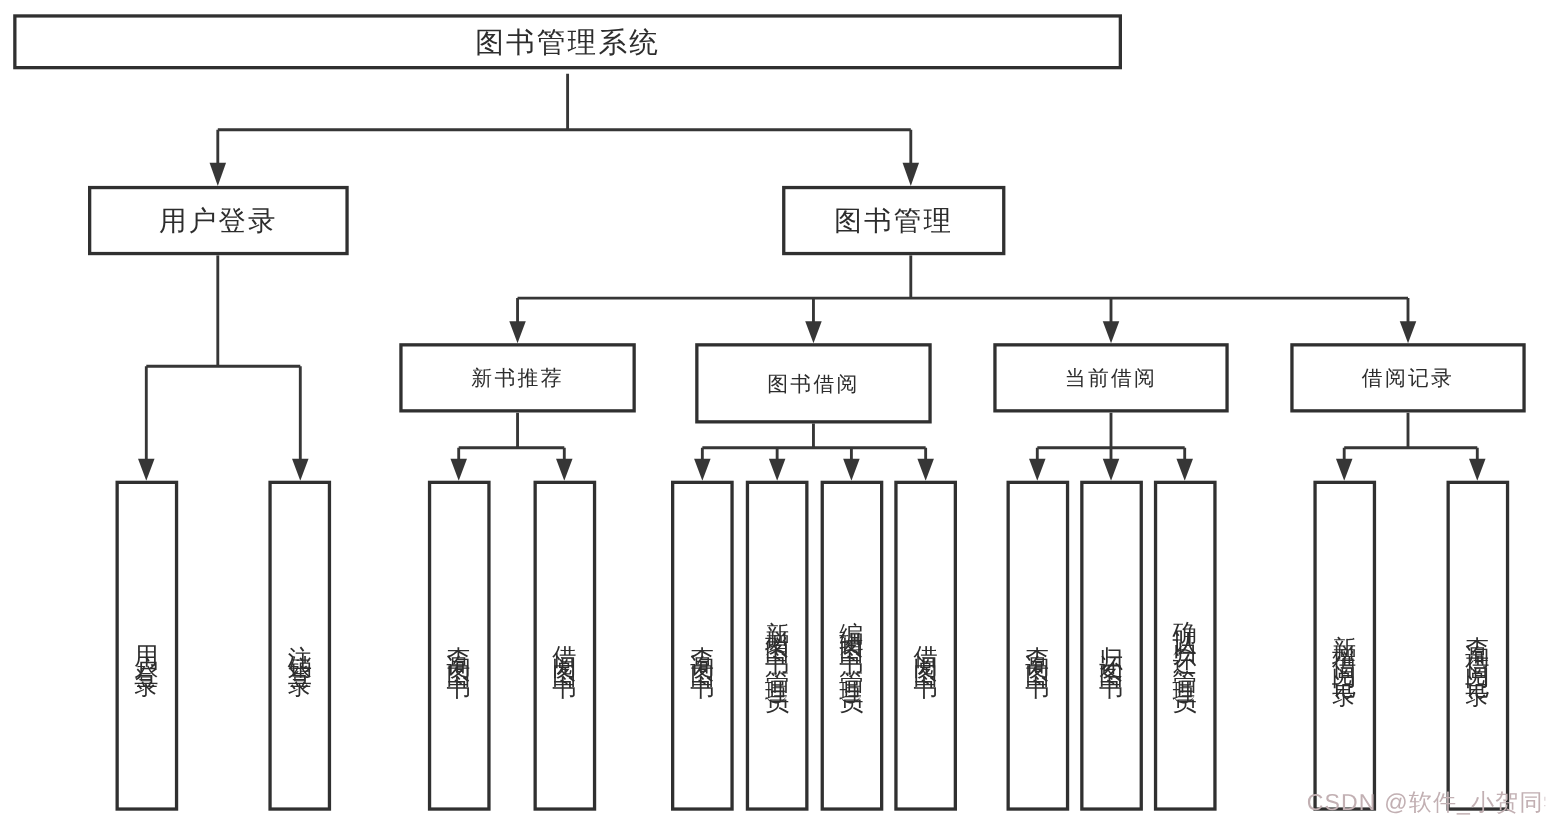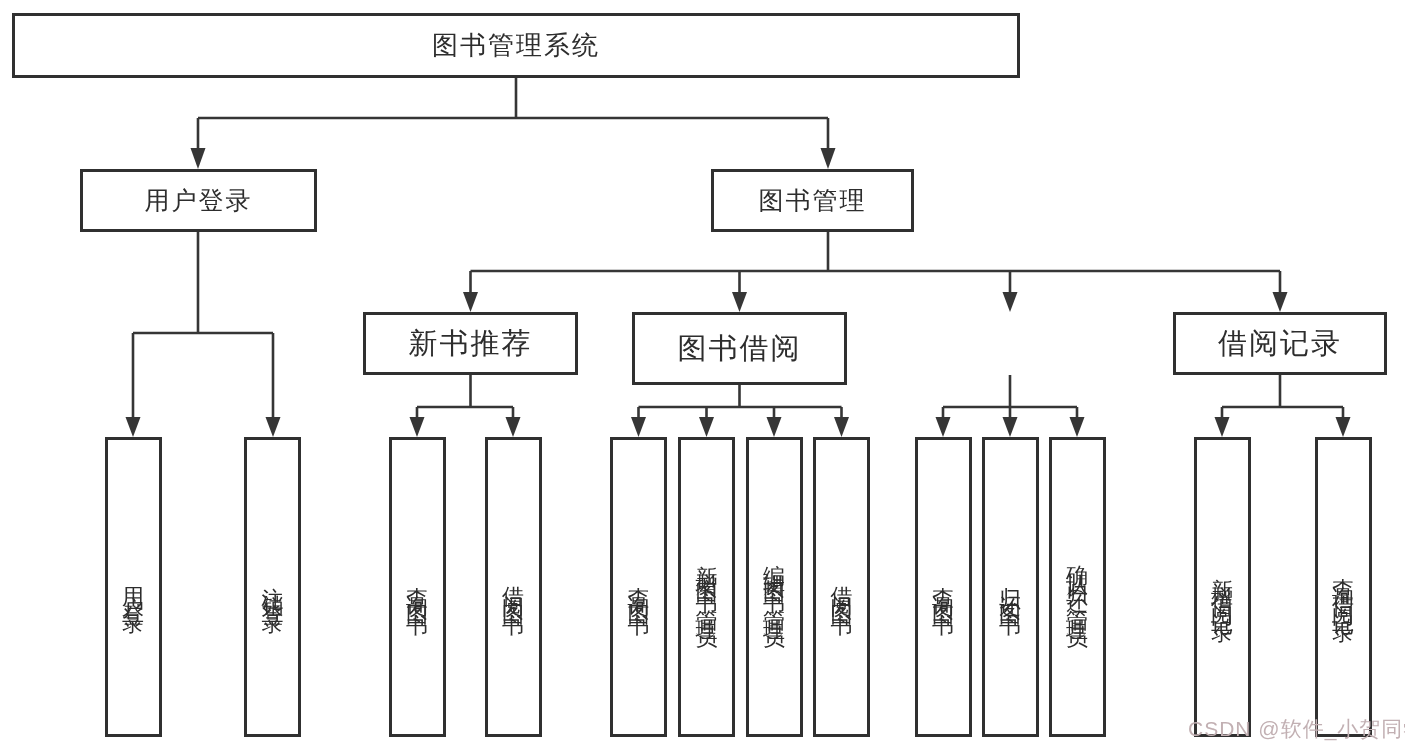--- a/index.html
+++ b/index.html
@@ -14,21 +14,21 @@
   .connectors path{stroke:#363636;stroke-width:2.6;fill:none;}
   .connectors polygon{fill:#363636;stroke:none;}
   .box{
     position:absolute;box-sizing:border-box;
     border:3px solid #303030;background:#ffffff;
     display:flex;align-items:center;justify-content:center;
     color:#2d2d2d;z-index:2;
   }
   .lvl1{font-size:26px;letter-spacing:2px;}
   .lvl2{font-size:25px;letter-spacing:2px;}
-  .lvl3{font-size:29px;letter-spacing:2px;text-align:right;}
+  .lvl3{font-size:19px;letter-spacing:2px;text-align:right;}
   .leaf .vlabel{
     writing-mode:vertical-rl;
     font-size:22px;line-height:1;
     letter-spacing:9px;
     color:#2d2d2d;
   }
   .hlabel{white-space:nowrap;}
   .watermark{
     position:absolute;left:1188px;top:715px;z-index:5;
     font-size:21px;color:#c2b0b3;letter-spacing:1px;white-space:nowrap;
@@ -68,36 +68,39 @@
     <path d="M1010 375 V407 M943 407 H1077 M943 407 V419 M1010 407 V419 M1077 407 V419"></path>
     <polygon points="935.5,417 950.5,417 943,437"></polygon>
     <polygon points="1002.5,417 1017.5,417 1010,437"></polygon>
     <polygon points="1069.5,417 1084.5,417 1077,437"></polygon>
 
     <path d="M1280 375 V407 M1222 407 H1343 M1222 407 V419 M1343 407 V419"></path>
     <polygon points="1214.5,417 1229.5,417 1222,437"></polygon>
     <polygon points="1335.5,417 1350.5,417 1343,437"></polygon>
   </svg>
 
-  <div class="box lvl1" style="left:12px;top:13px;width:1008px;height:65px;">
+  <div class="box lvl1" style="left:12px;top:13px;width:1008px;height:50px;">
     <span class="hlabel">图书管理系统</span>
   </div>
 
   <div class="box lvl2" style="left:80px;top:169px;width:237px;height:63px;">
     <span class="hlabel">用户登录</span>
   </div>
   <div class="box lvl2" style="left:711px;top:169px;width:203px;height:63px;">
     <span class="hlabel">图书管理</span>
   </div>
 
   <div class="box lvl3" style="left:363px;top:312px;width:215px;height:63px;">
     <span class="hlabel">新书推荐</span>
   </div>
   <div class="box lvl3" style="left:632px;top:312px;width:215px;height:73px;">
     <span class="hlabel">图书借阅</span>
+  </div>
+  <div class="box lvl3" style="left:903px;top:312px;width:214px;height:63px;">
+    <span class="hlabel">当前借阅</span>
   </div>
   <div class="box lvl3" style="left:1173px;top:312px;width:214px;height:63px;">
     <span class="hlabel">借阅记录</span>
   </div>
 
   <div class="box leaf" style="left:104.5px;top:437px;width:57px;height:300px;">
     <span class="vlabel">用户登录</span>
   </div>
   <div class="box leaf" style="left:244px;top:437px;width:57px;height:300px;">
     <span class="vlabel">注销登录</span>

